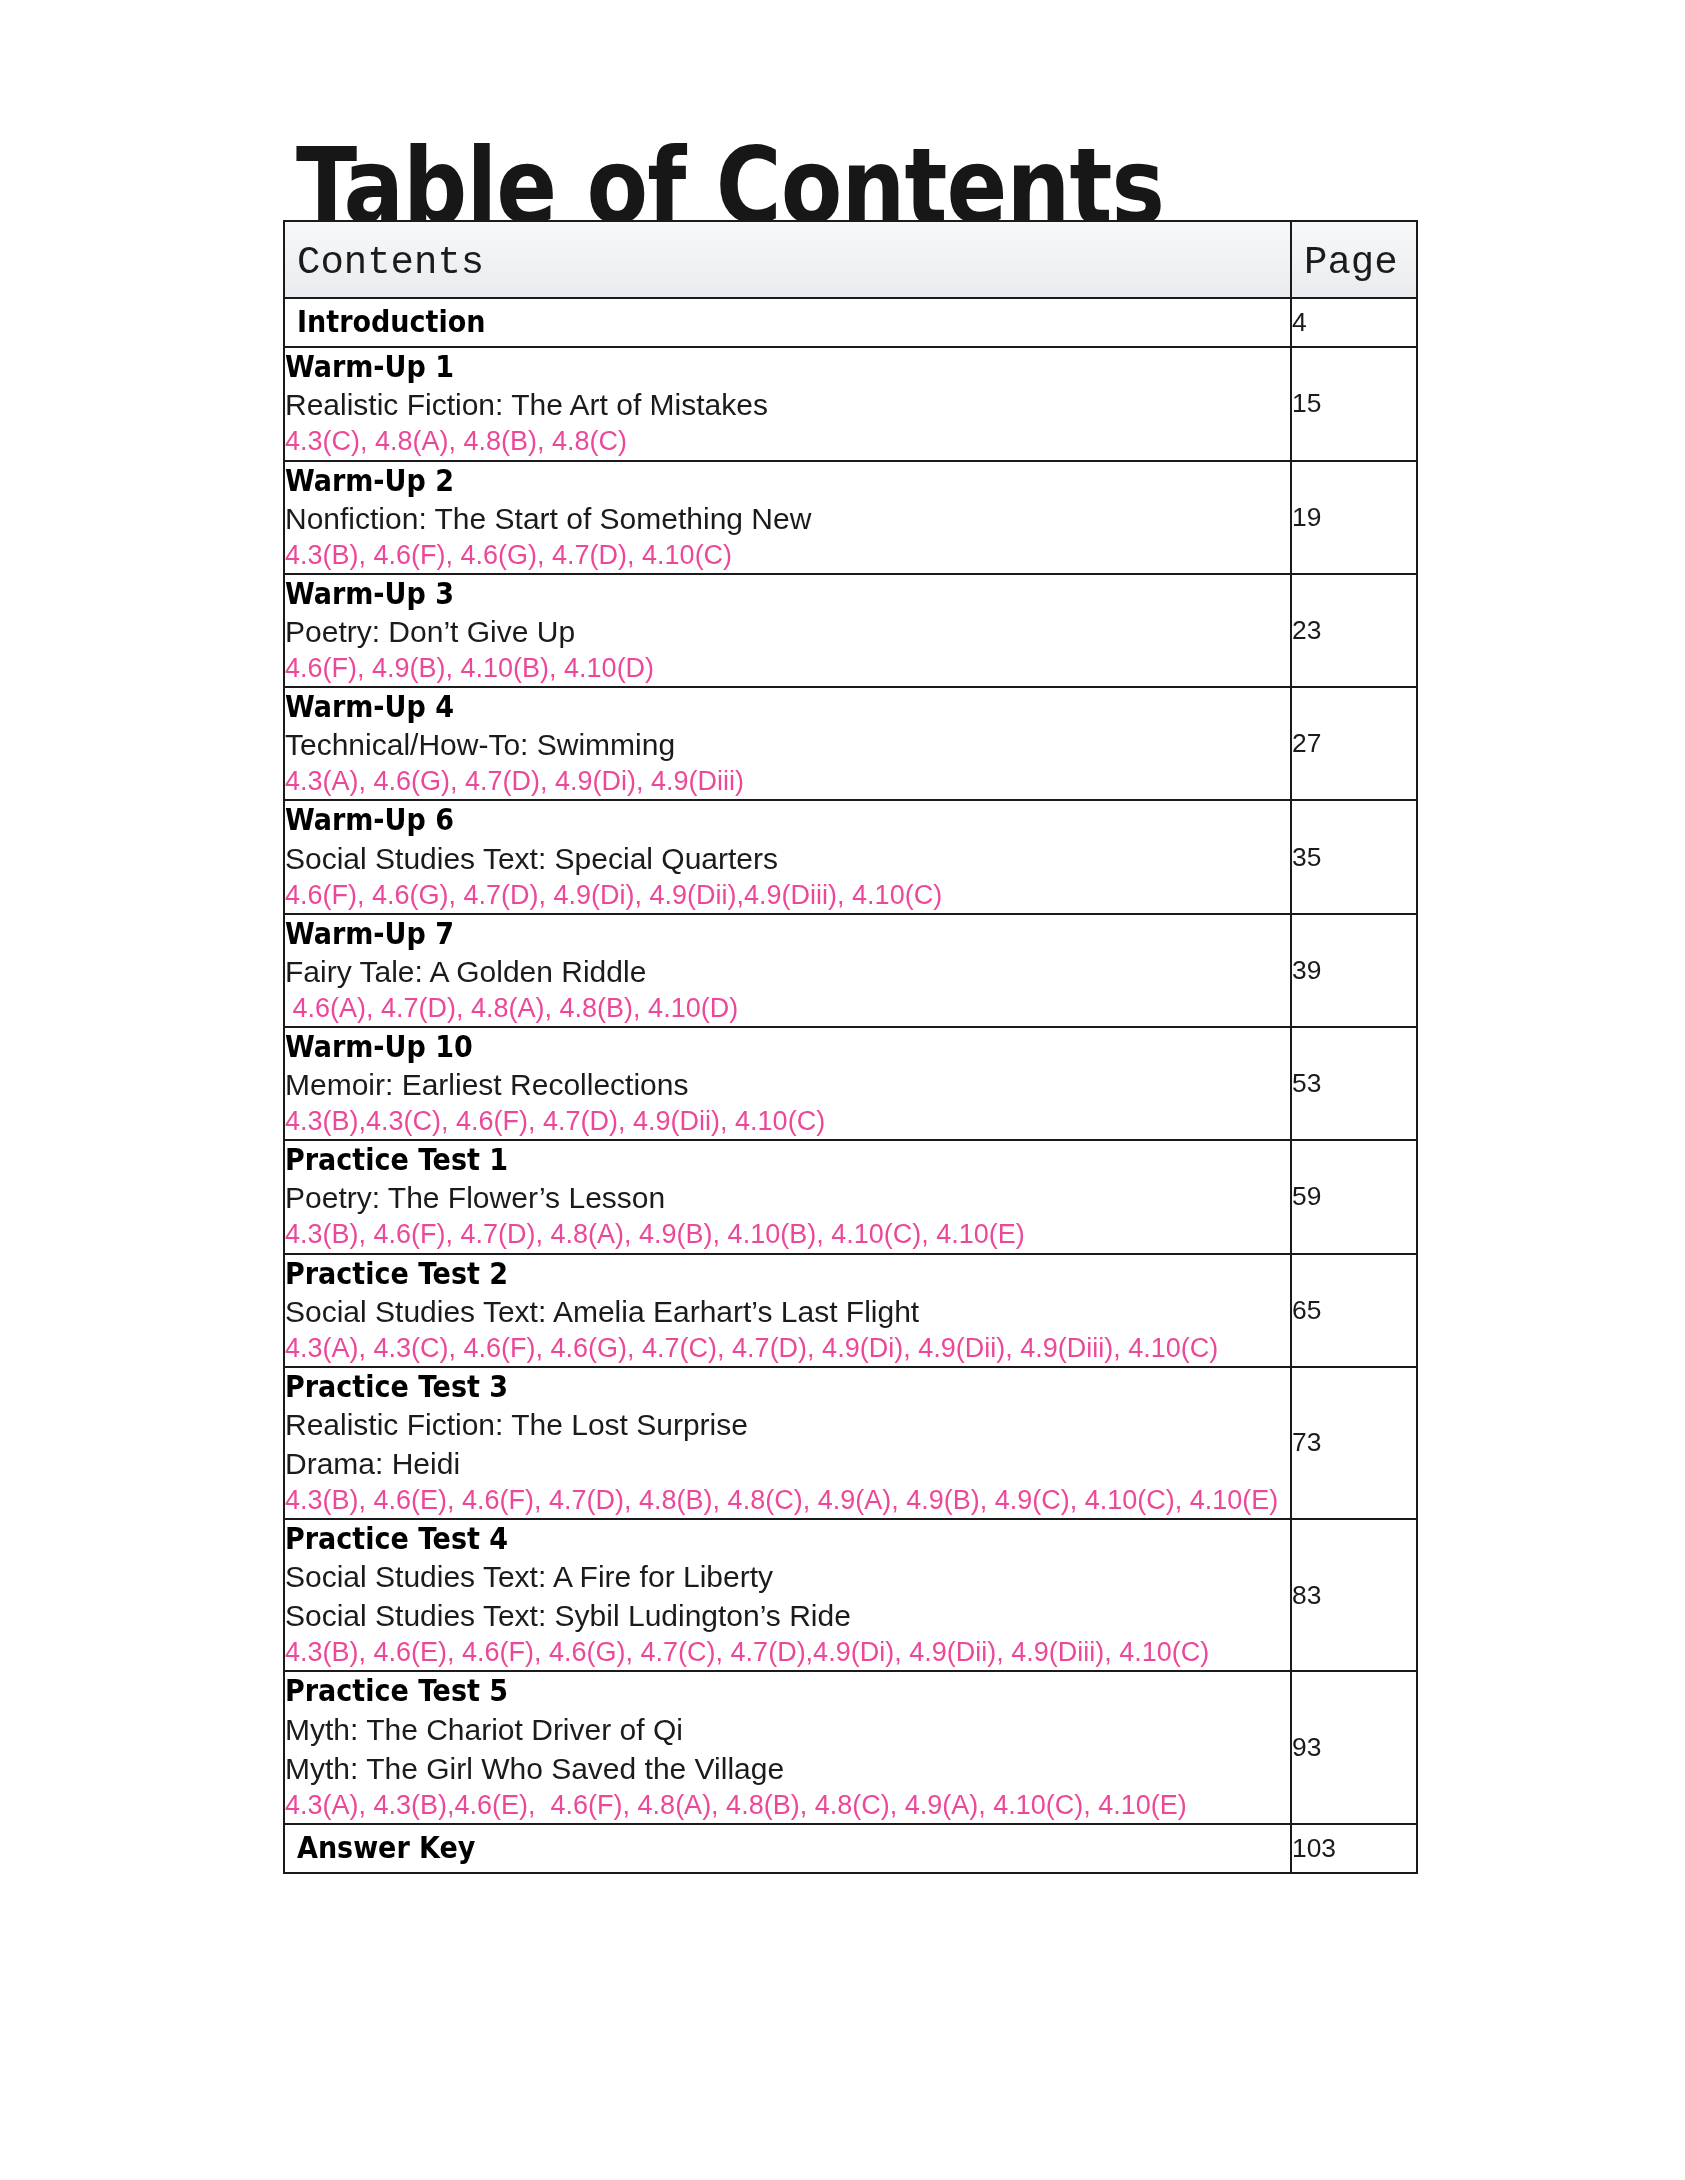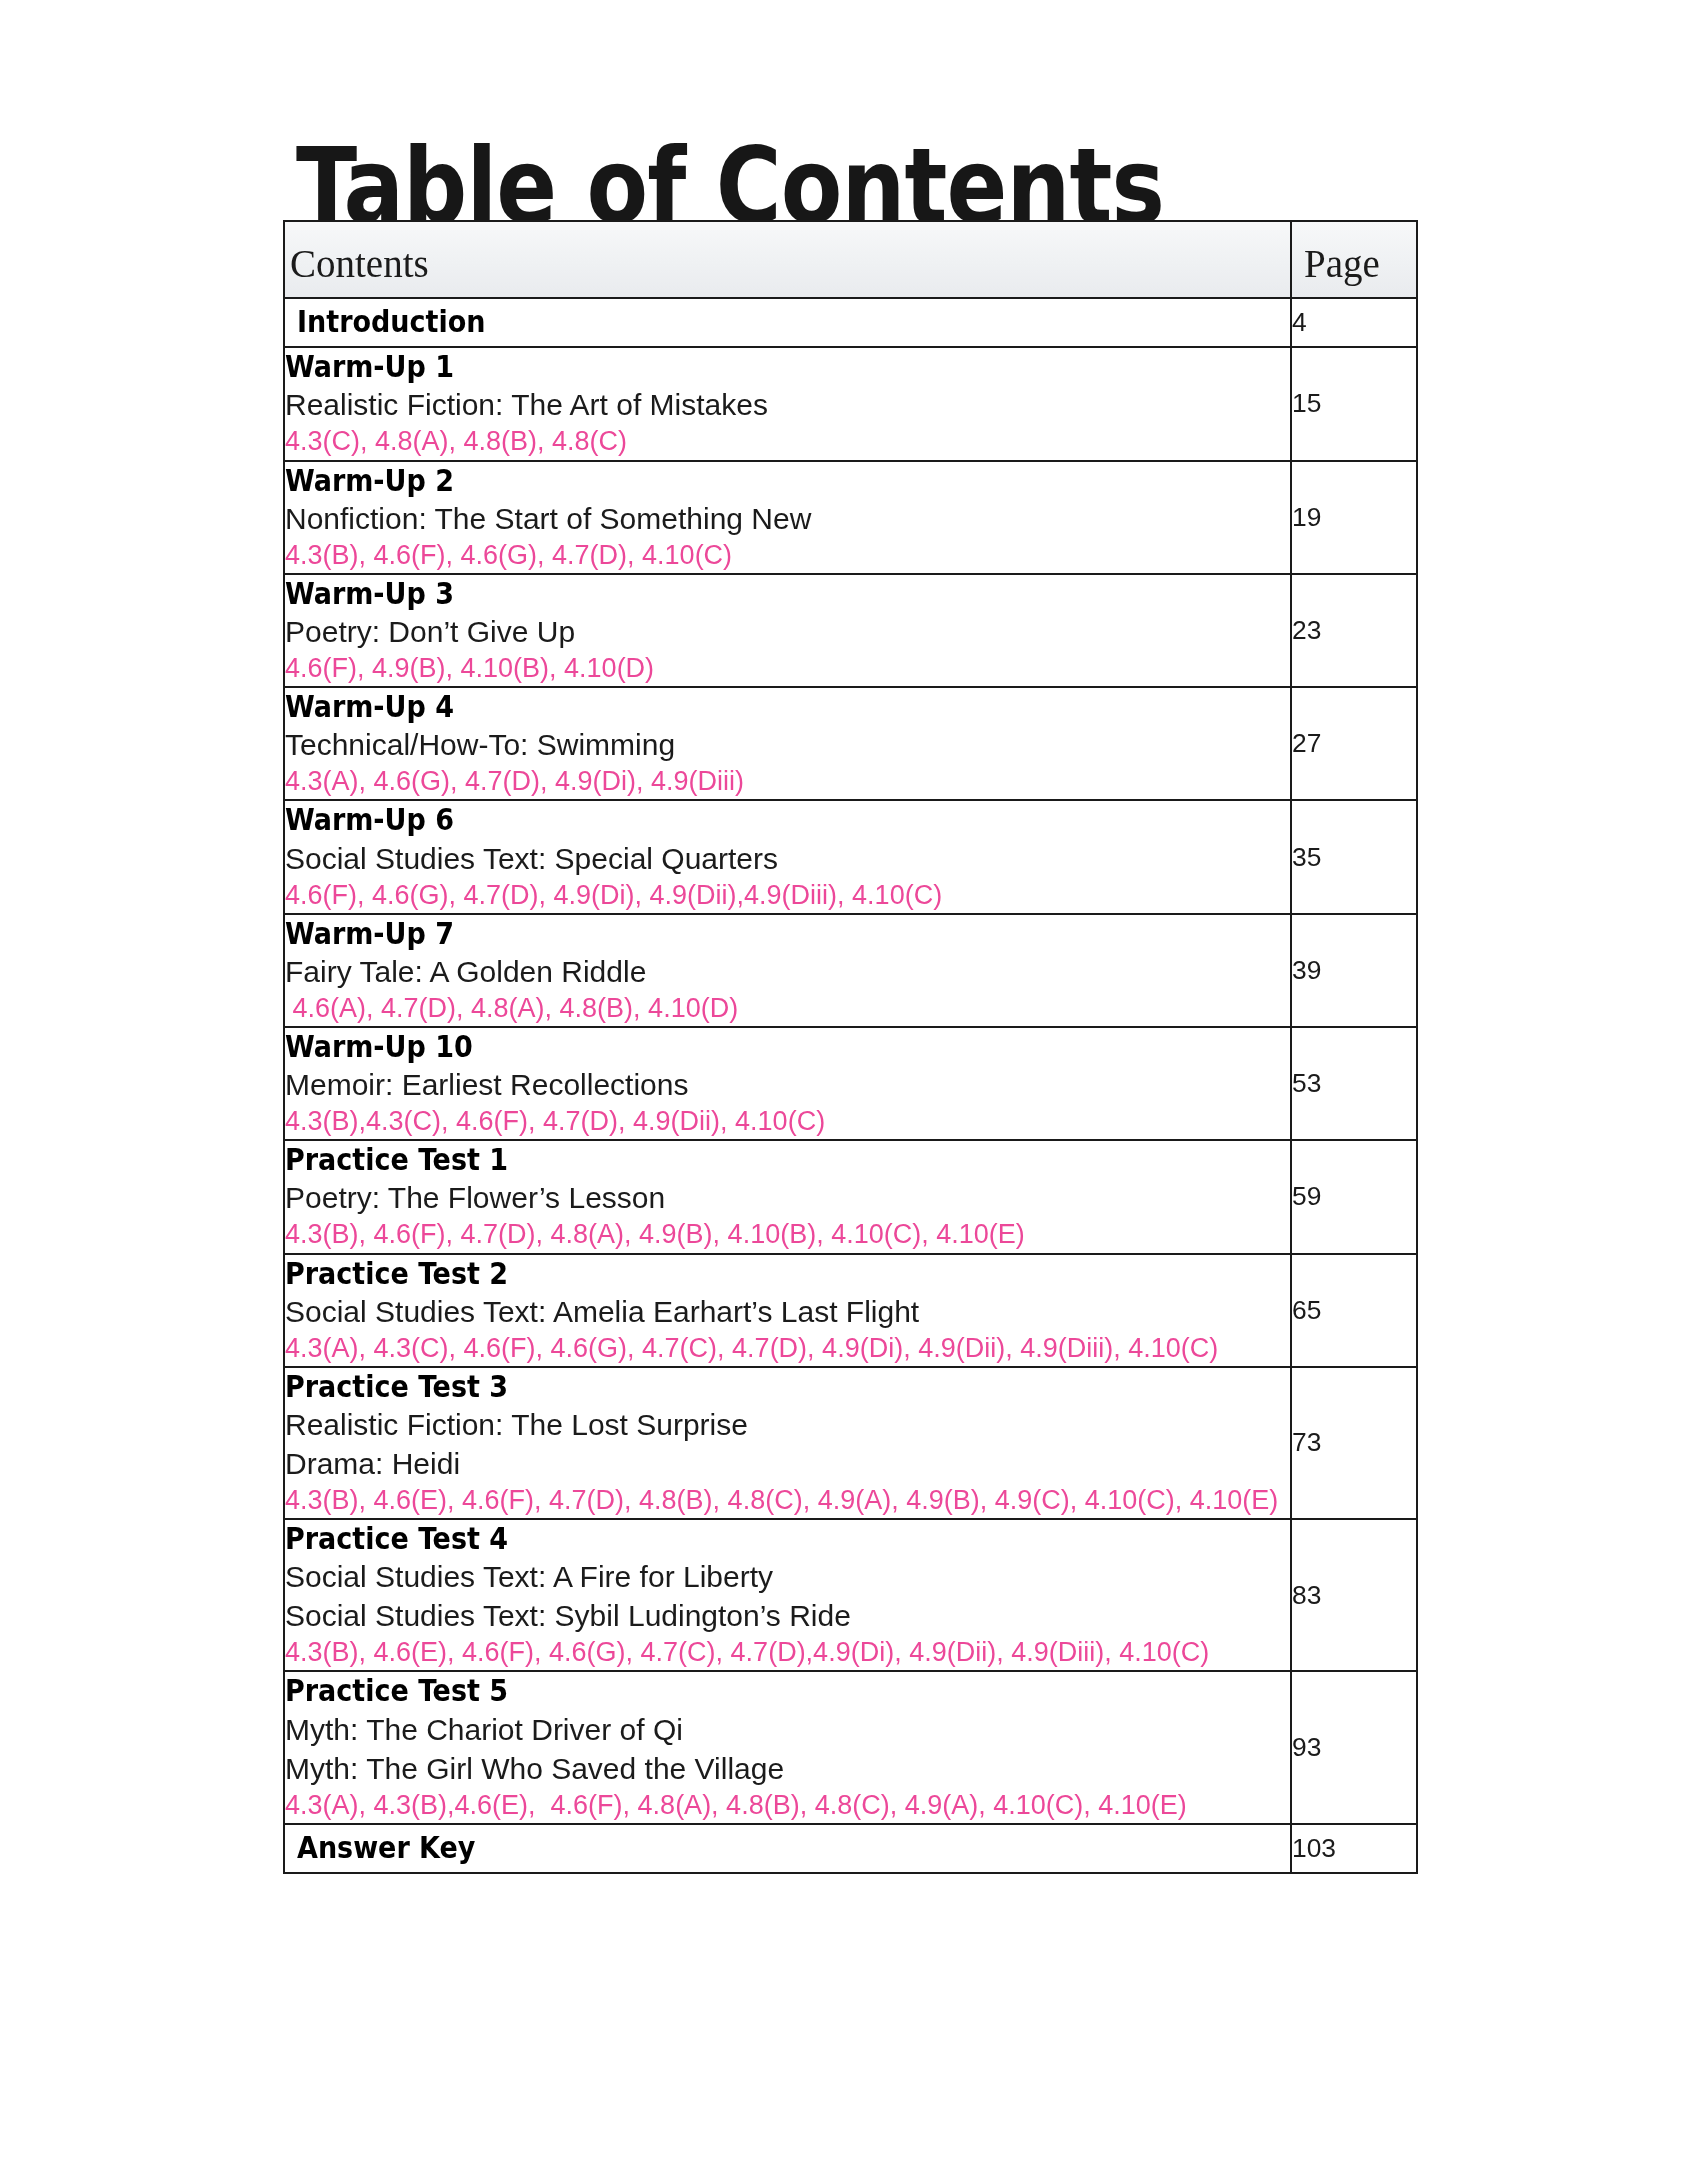--- a/index.html
+++ b/index.html
@@ -62,23 +62,23 @@
   .hdr th {
     background: linear-gradient(180deg, #f7f8f9 0%, #eff1f3 55%, #e9ebee 100%);
     height: 75px;
     text-align: left;
     font-weight: normal;
   }
   .hdr .hdr-label {
     display: block;
     font-size: 39px;
     line-height: 1;
-    padding: 0 0 0 5px;
+    padding: 0 0 0 12px;
     color: #1b1b1b;
-    font-family: Liberation Serif, serif;
+    font-family: Liberation Mono, monospace;
     margin-top: 8px;
   }
   .hdr .hdr-page .hdr-label { padding-left: 12px; }
 
   
   .row td {
     height: auto;
   }
   .cell-contents {
     padding: 7.7px 8.5px 10.2px 12px;

